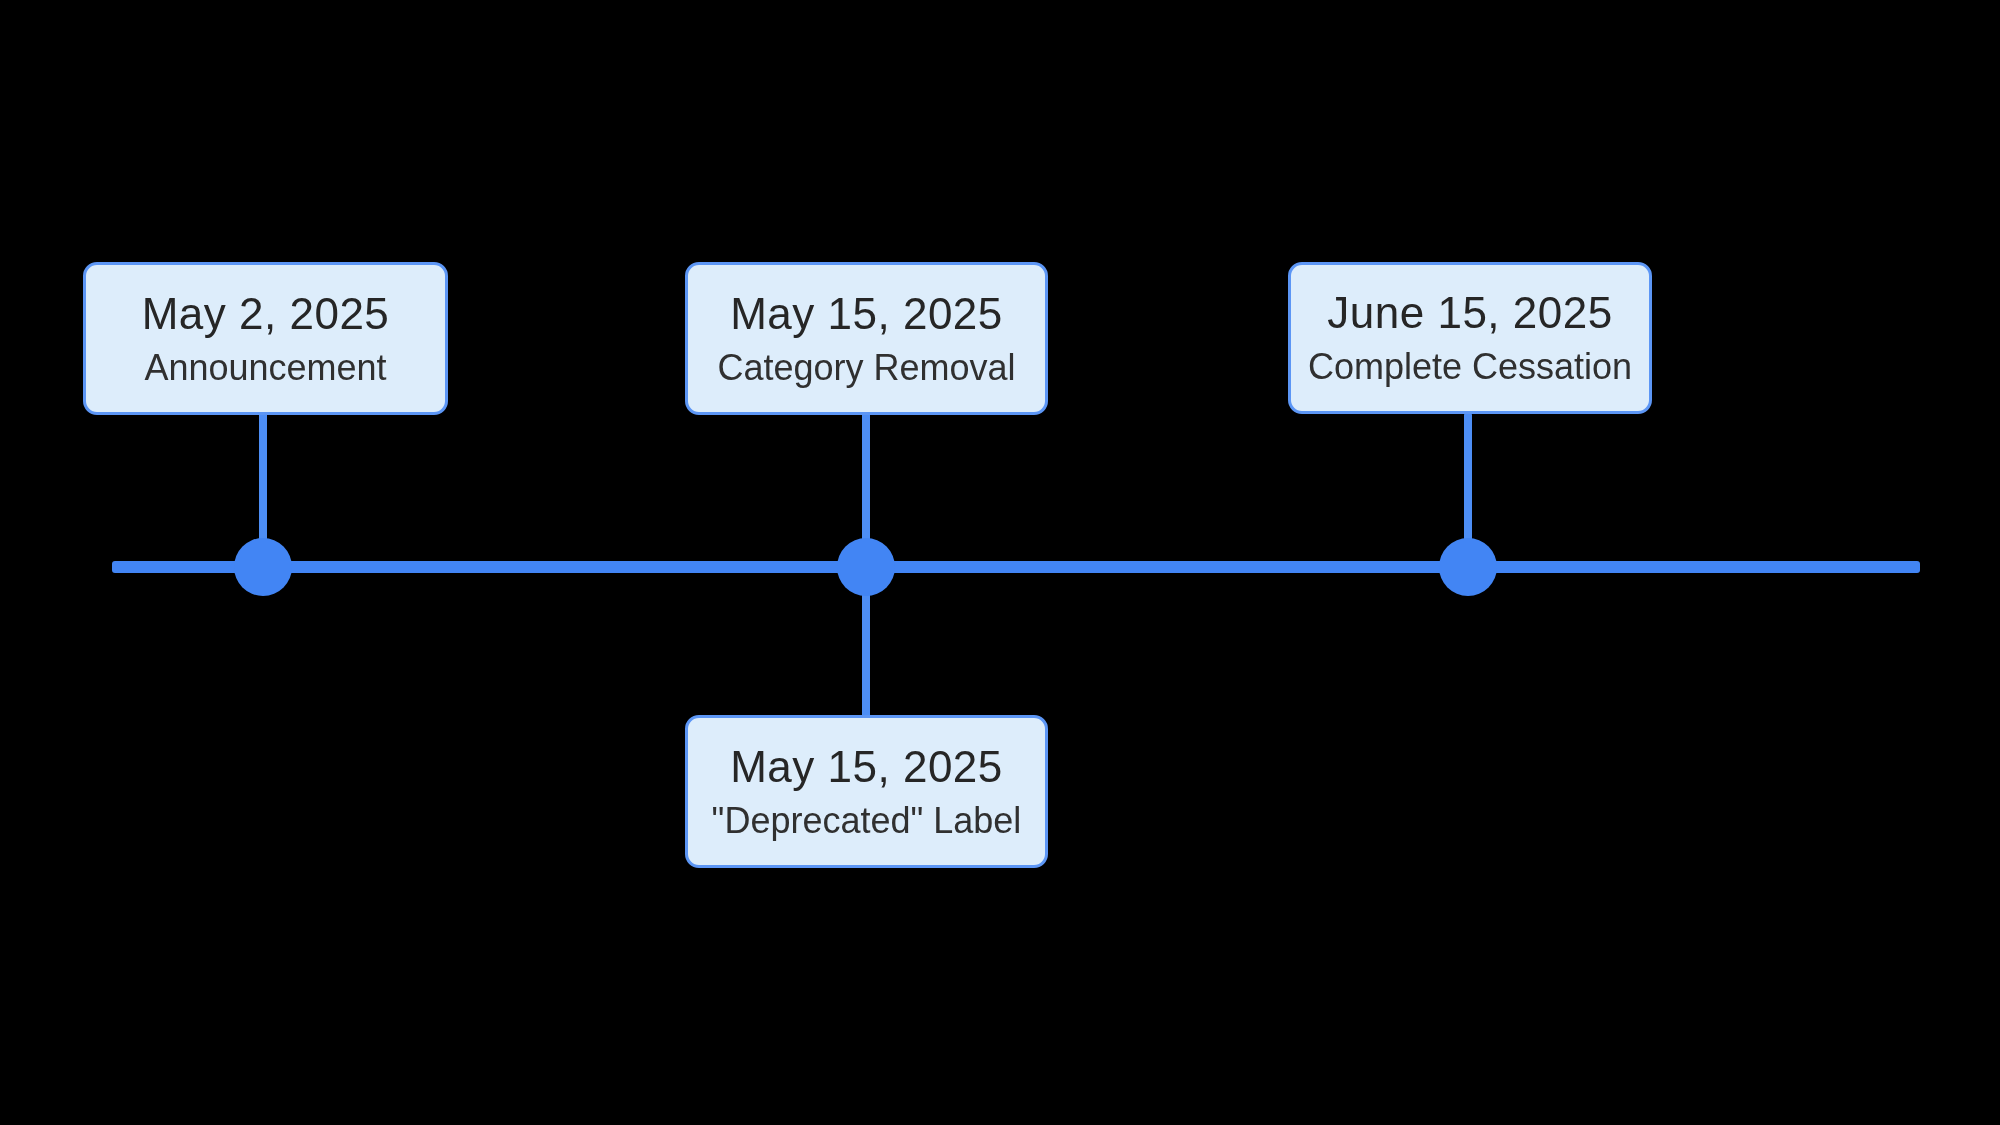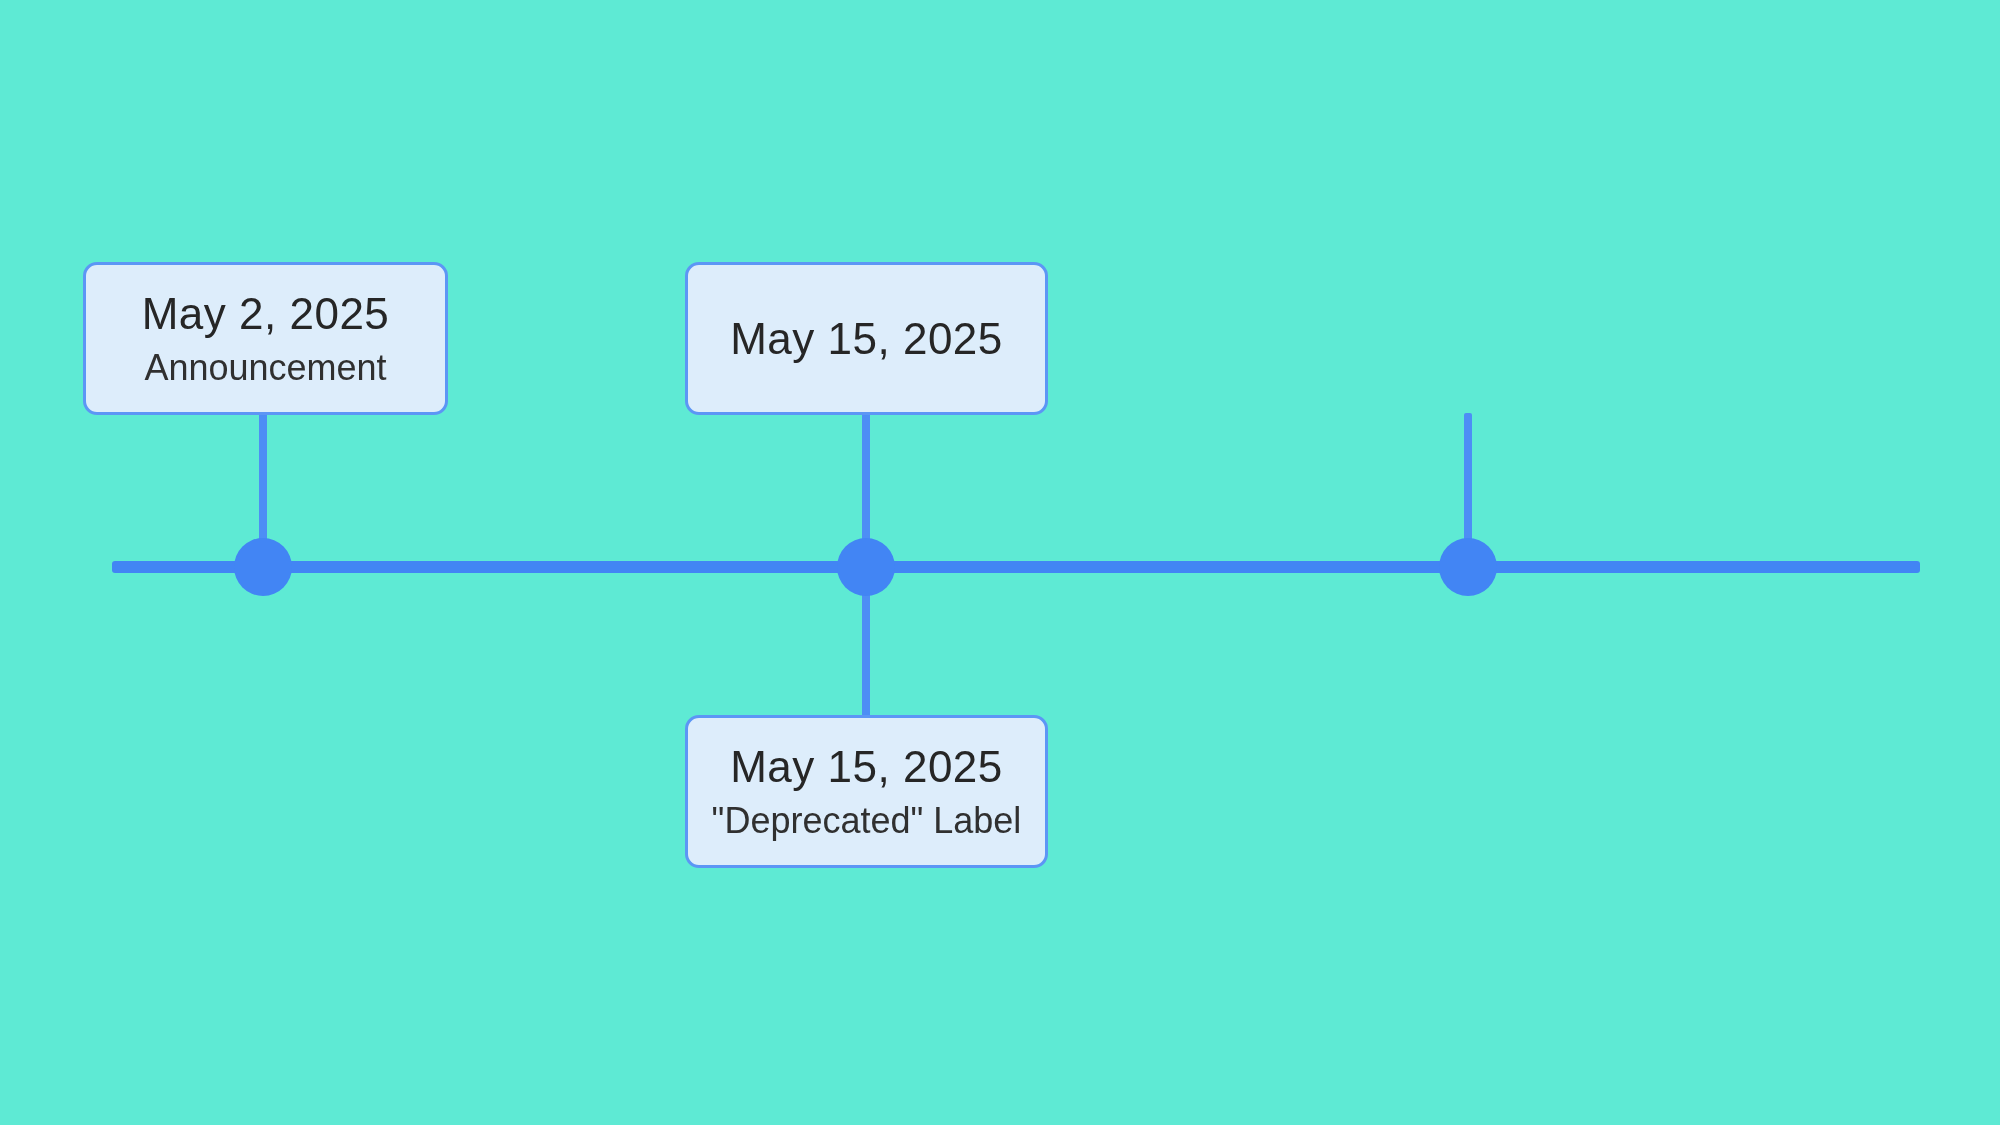--- a/index.html
+++ b/index.html
@@ -4,21 +4,21 @@
 <style>
   html, body {
     margin: 0;
     padding: 0;
     background: #ffffff;
   }
   .canvas {
     position: relative;
     width: 2000px;
     height: 1125px;
-    background: #5eead4;
+    background: #000000;
     overflow: hidden;
     font-family: "Liberation Sans", sans-serif;
   }
   .timeline-line {
     position: absolute;
     left: 112px;
     top: 561px;
     width: 1808px;
     height: 12px;
     background: var(--accent, #4285f4);
@@ -96,21 +96,26 @@
   <div class="dot d2"></div>
   <div class="dot d3"></div>
 
   <div class="event-card pos1">
     <div class="event-date">May 2, 2025</div>
     <div class="event-label">Announcement</div>
   </div>
 
   <div class="event-card pos2">
     <div class="event-date">May 15, 2025</div>
+    <div class="event-label">Category Removal</div>
   </div>
 
+  <div class="event-card pos3">
+    <div class="event-date">June 15, 2025</div>
+    <div class="event-label">Complete Cessation</div>
+  </div>
 
   <div class="event-card pos4">
     <div class="event-date">May 15, 2025</div>
     <div class="event-label">"Deprecated" Label</div>
   </div>
 
 </div>
 
 </body></html>

